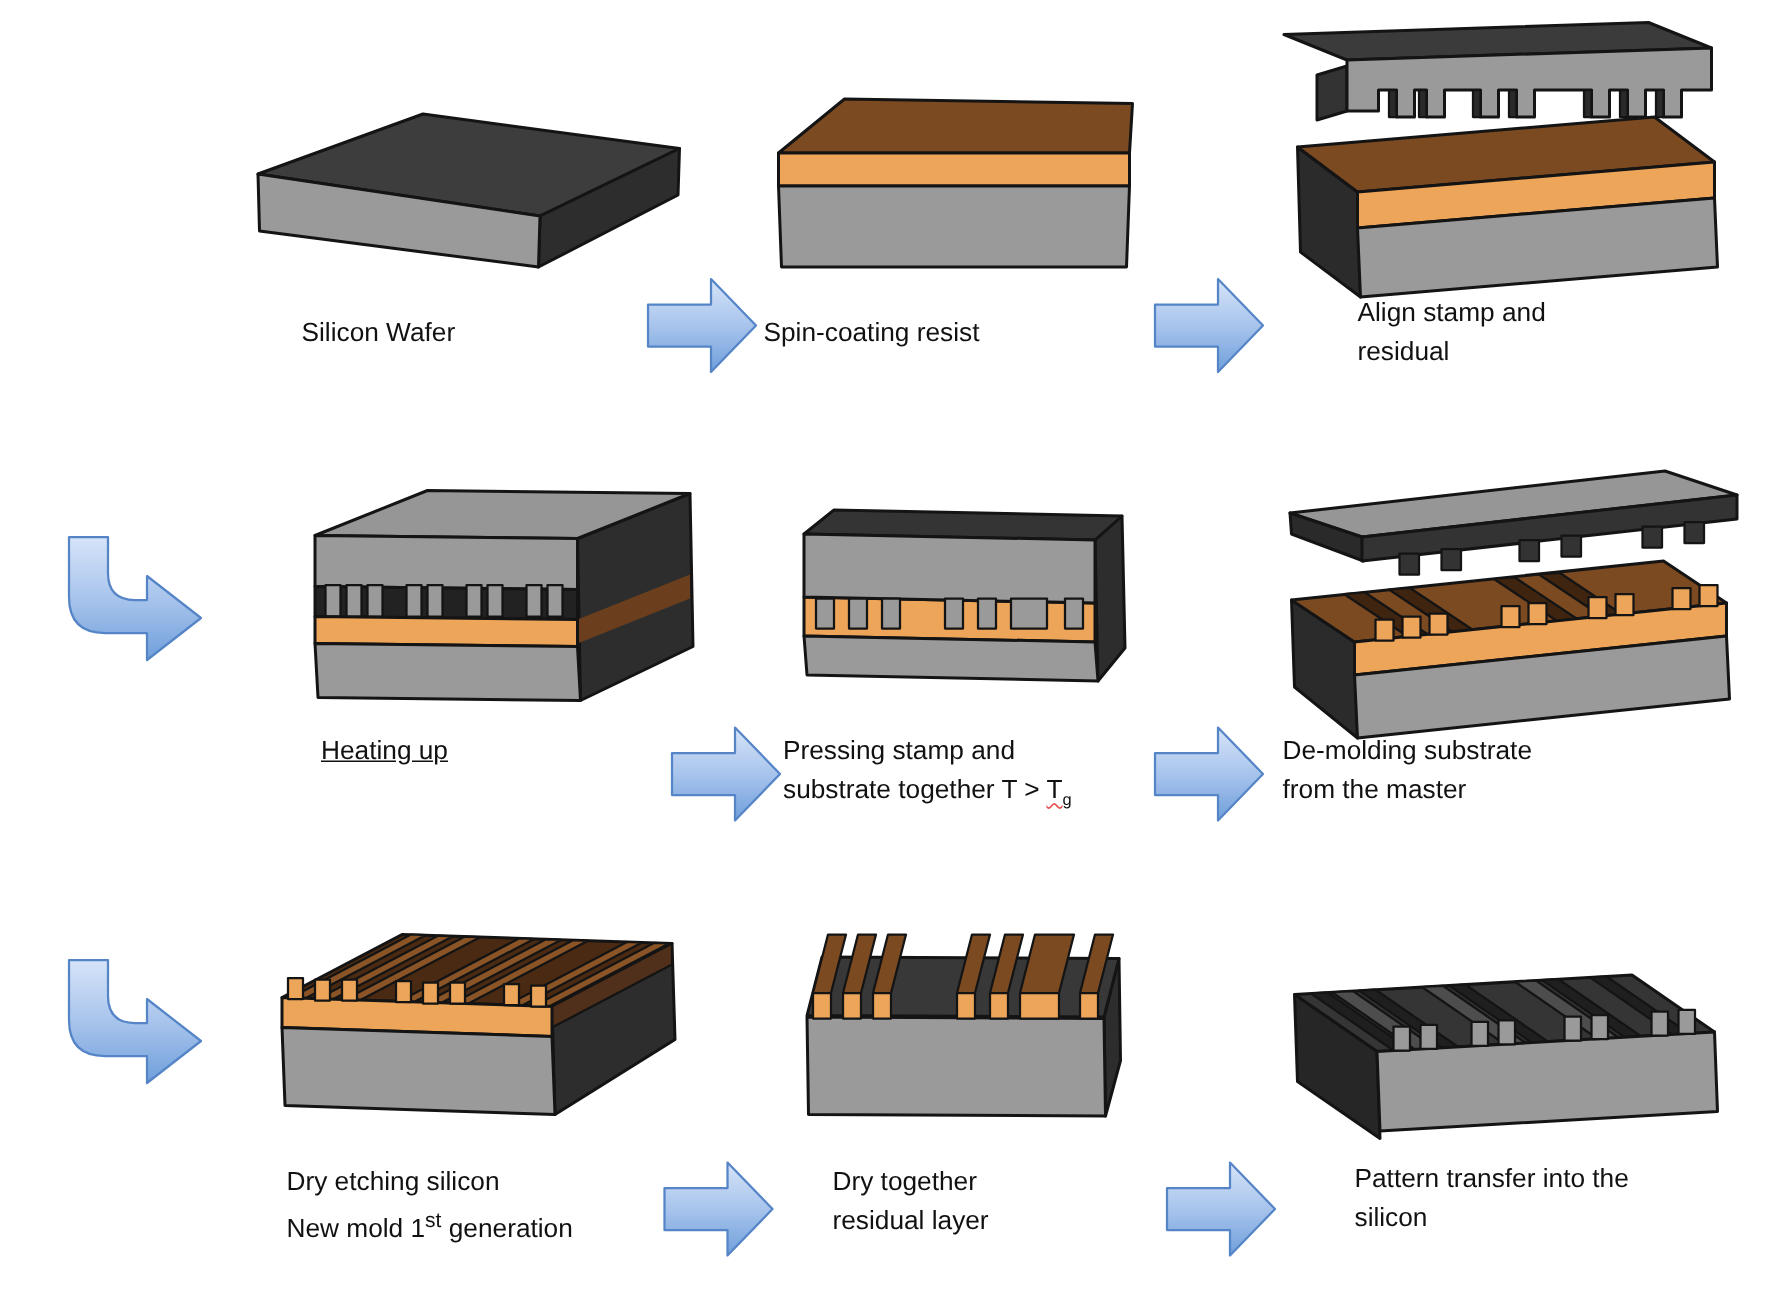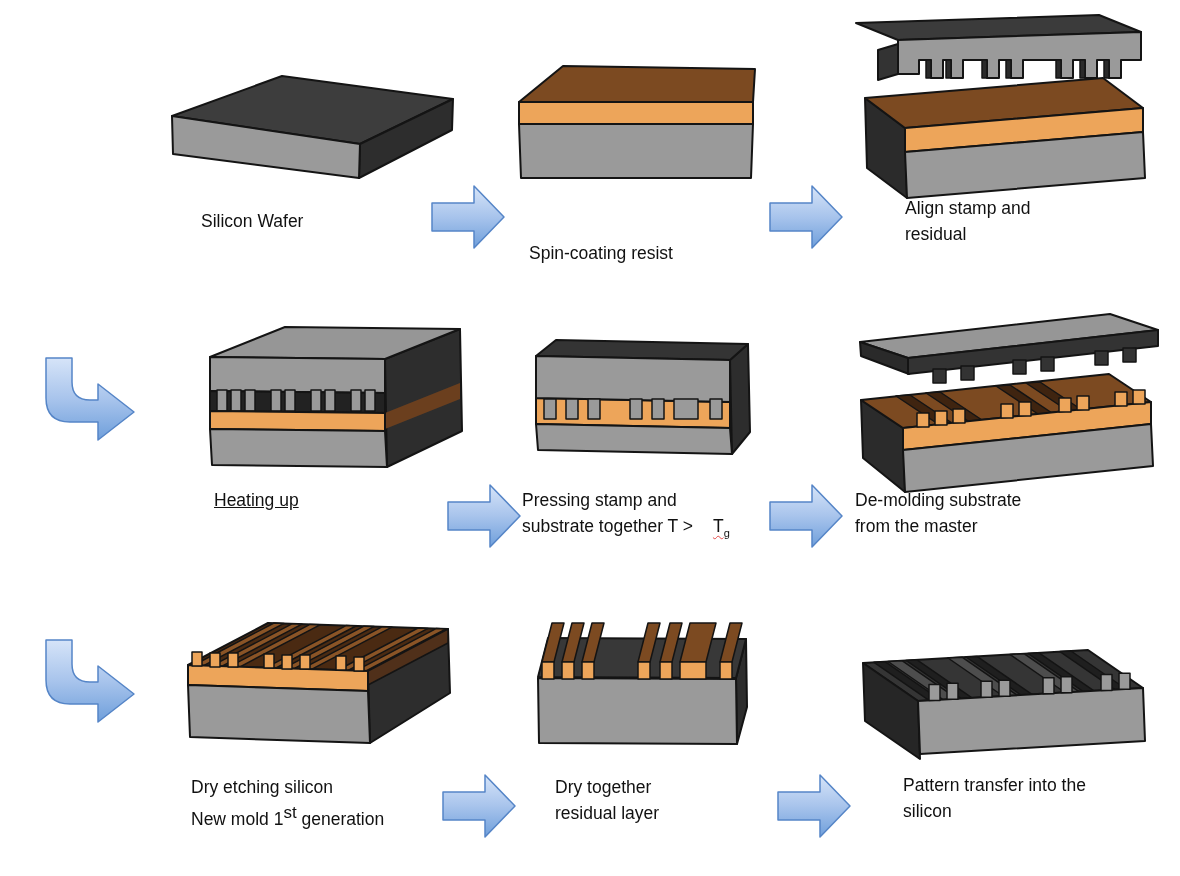--- a/index.html
+++ b/index.html
@@ -1,21 +1,21 @@
 <!DOCTYPE html>
 <html><head>
 <meta charset="utf-8">
 <style>
   html,body{margin:0;padding:0;}
   body{width:1180px;height:876px;background:#ffffff;font-family:"Liberation Sans",sans-serif;position:relative;overflow:hidden;}
   .abs{position:absolute;}
   .lbl{position:absolute;font-size:17.5px;line-height:26px;color:#111;white-space:nowrap;}
   sub{font-size:11px;}
-  sup{font-size:17px;}
-  .tg{text-decoration:underline;text-decoration-style:wavy;text-decoration-color:#e34b4b;text-decoration-thickness:1px;text-underline-offset:3px;margin-left:15px;}
+  sup{font-size:14px;}
+  .tg{text-decoration:underline;text-decoration-style:wavy;text-decoration-color:#e34b4b;text-decoration-thickness:1px;text-underline-offset:3px;}
   svg{display:block;overflow:visible;}
 </style>
 </head>
 <body>
 
 <svg width="0" height="0" class="abs" aria-hidden="true">
   <defs>
     <linearGradient id="arrowGrad" x1="0" y1="0" x2="0" y2="1">
       <stop offset="0%" stop-color="#d6e4f8"></stop>
       <stop offset="50%" stop-color="#a8c4ec"></stop>
@@ -75,21 +75,21 @@
   </svg>
 </div>
 
 <div class="abs" style="left:768px;top:181px;">
   <svg width="76" height="70" viewBox="0 0 76 70">
     <path d="M2,22 L44,22 L44,5 L74,36 L44,67 L44,50 L2,50 Z" fill="url(#arrowGrad)" stroke="#5585c7" stroke-width="1.5" stroke-linejoin="round"></path>
   </svg>
 </div>
 
 <div class="lbl" style="left:201px;top:208px;"><span>Silicon Wafer</span></div>
-<div class="lbl" style="left:529px;top:208px;margin-top:32px;"><span>Spin-coating resist</span></div>
+<div class="lbl" style="left:509px;top:208px;"><span>Spin-coating resist</span></div>
 <div class="lbl" style="left:905px;top:195px;"><span>Align stamp and</span><br><span>residual</span></div>
 
 <div class="abs" style="left:36px;top:356px;">
   <svg width="102" height="92" viewBox="0 0 102 92">
     <path d="M10,2 L36,2 L36,26 Q36,44 54,44 L62,44 L62,28 L98,56 L62,84 L62,66 L34,66 Q10,66 10,42 Z" fill="url(#arrowGrad)" stroke="#5585c7" stroke-width="1.5" stroke-linejoin="round"></path>
   </svg>
 </div>
 
 <div class="abs" style="left:185px;top:305px;">
   <svg width="300" height="162" viewBox="0 0 300 162">

